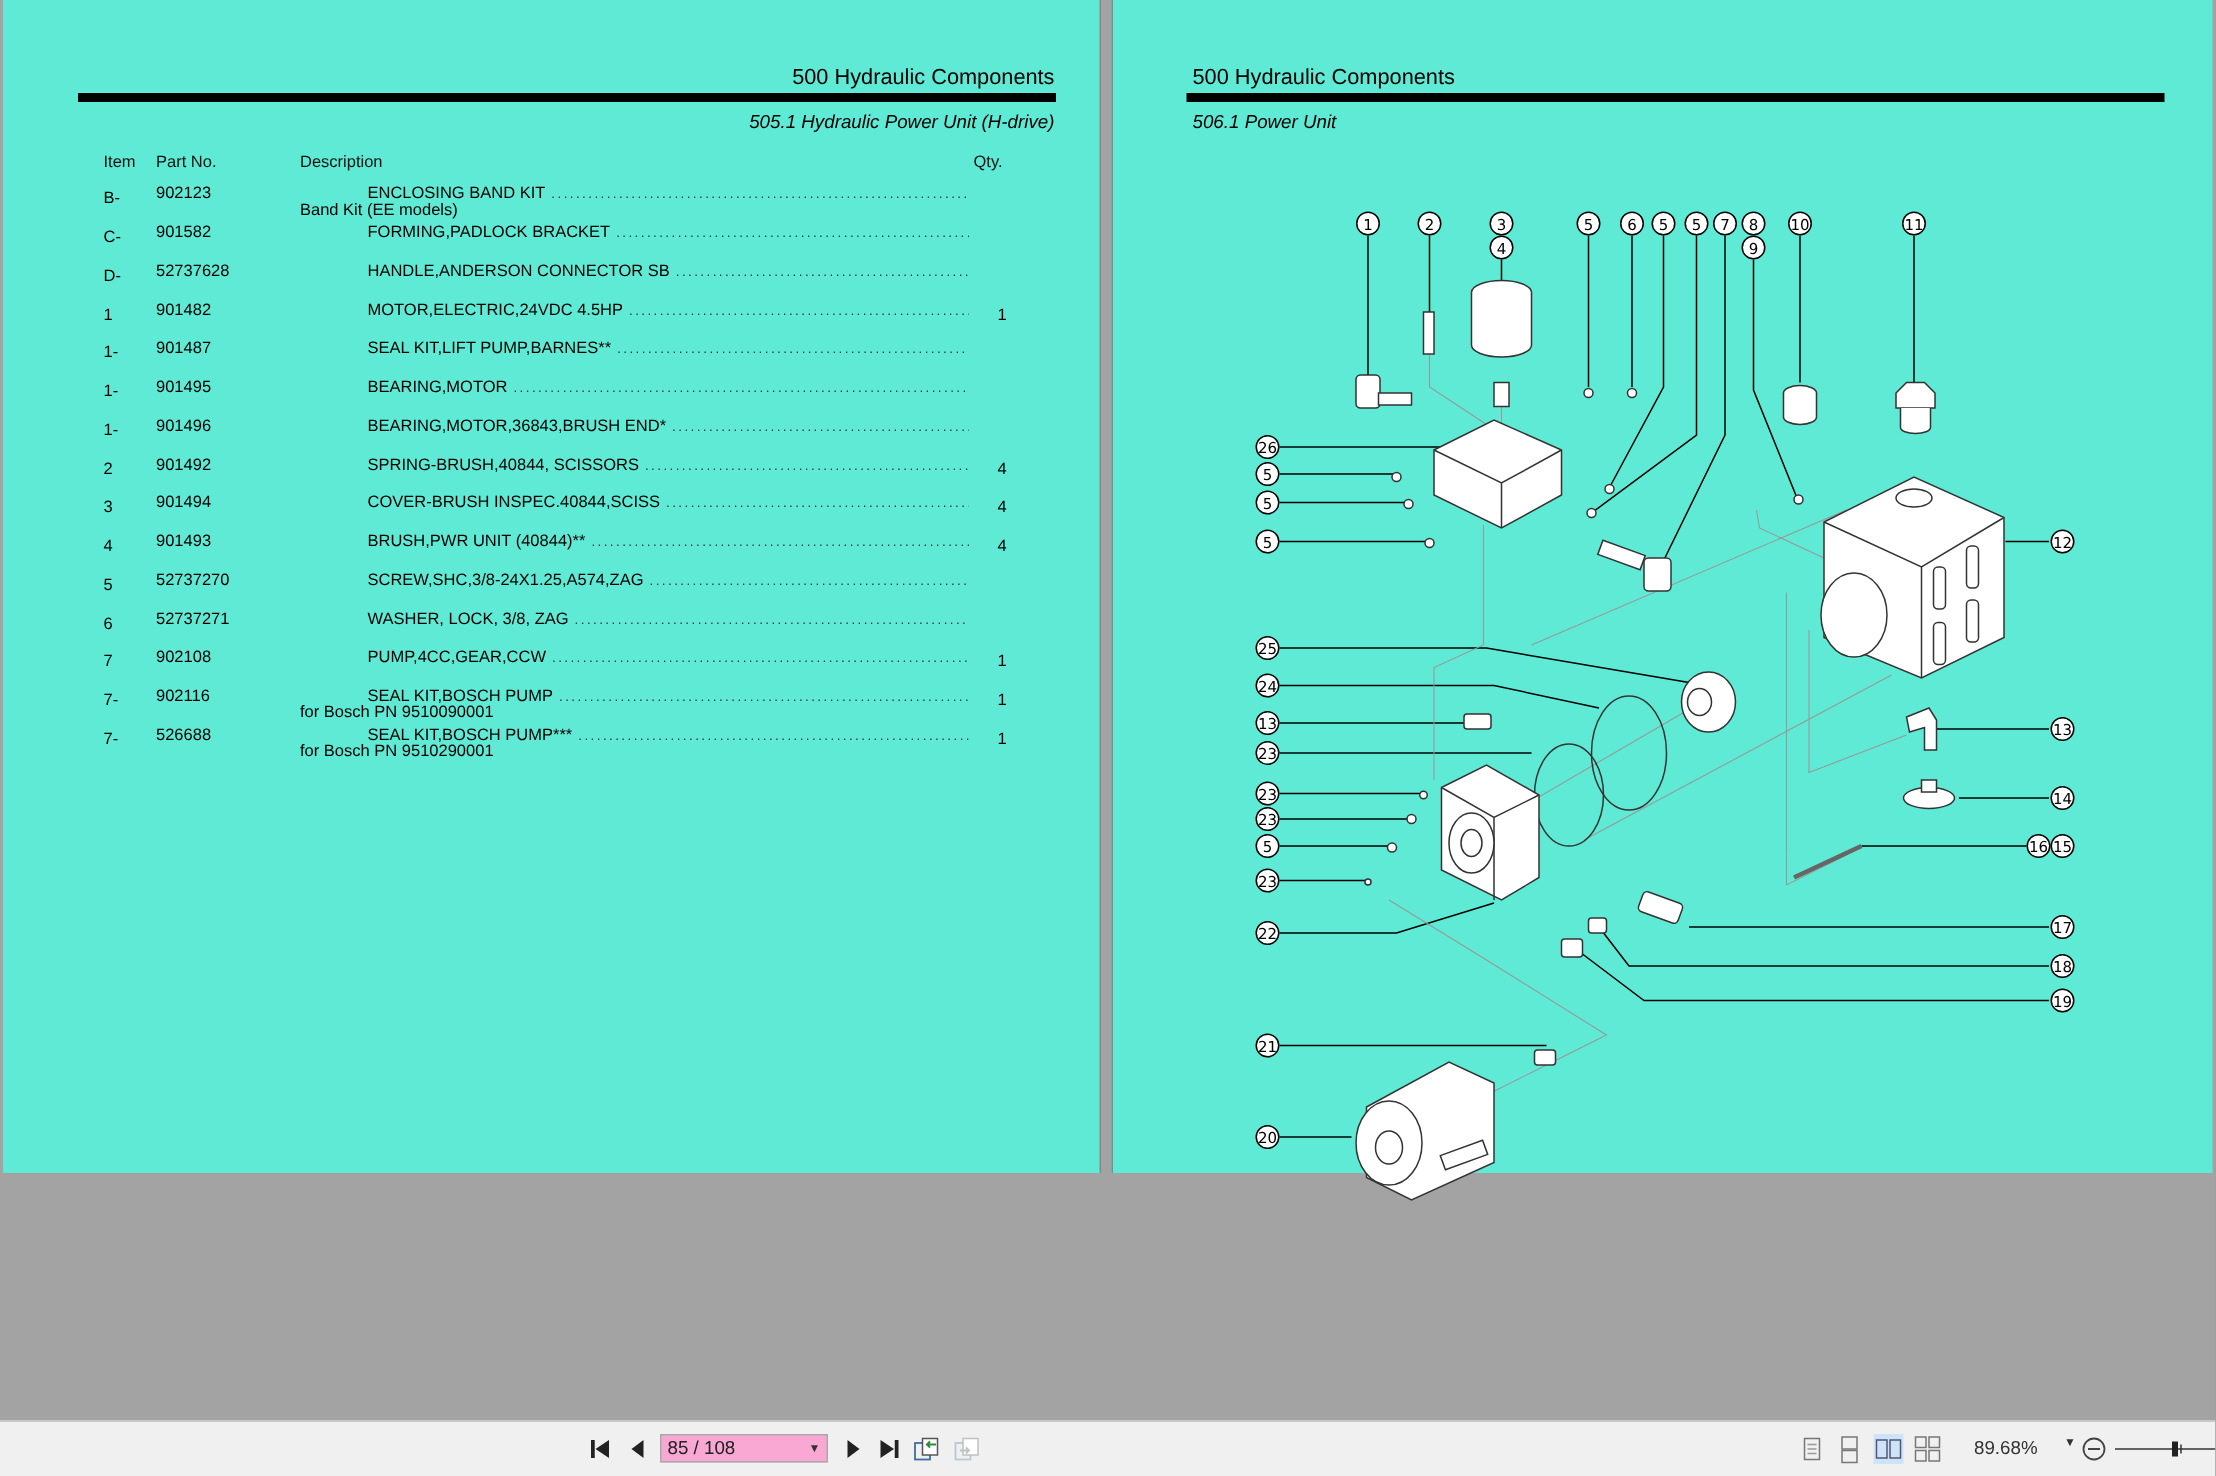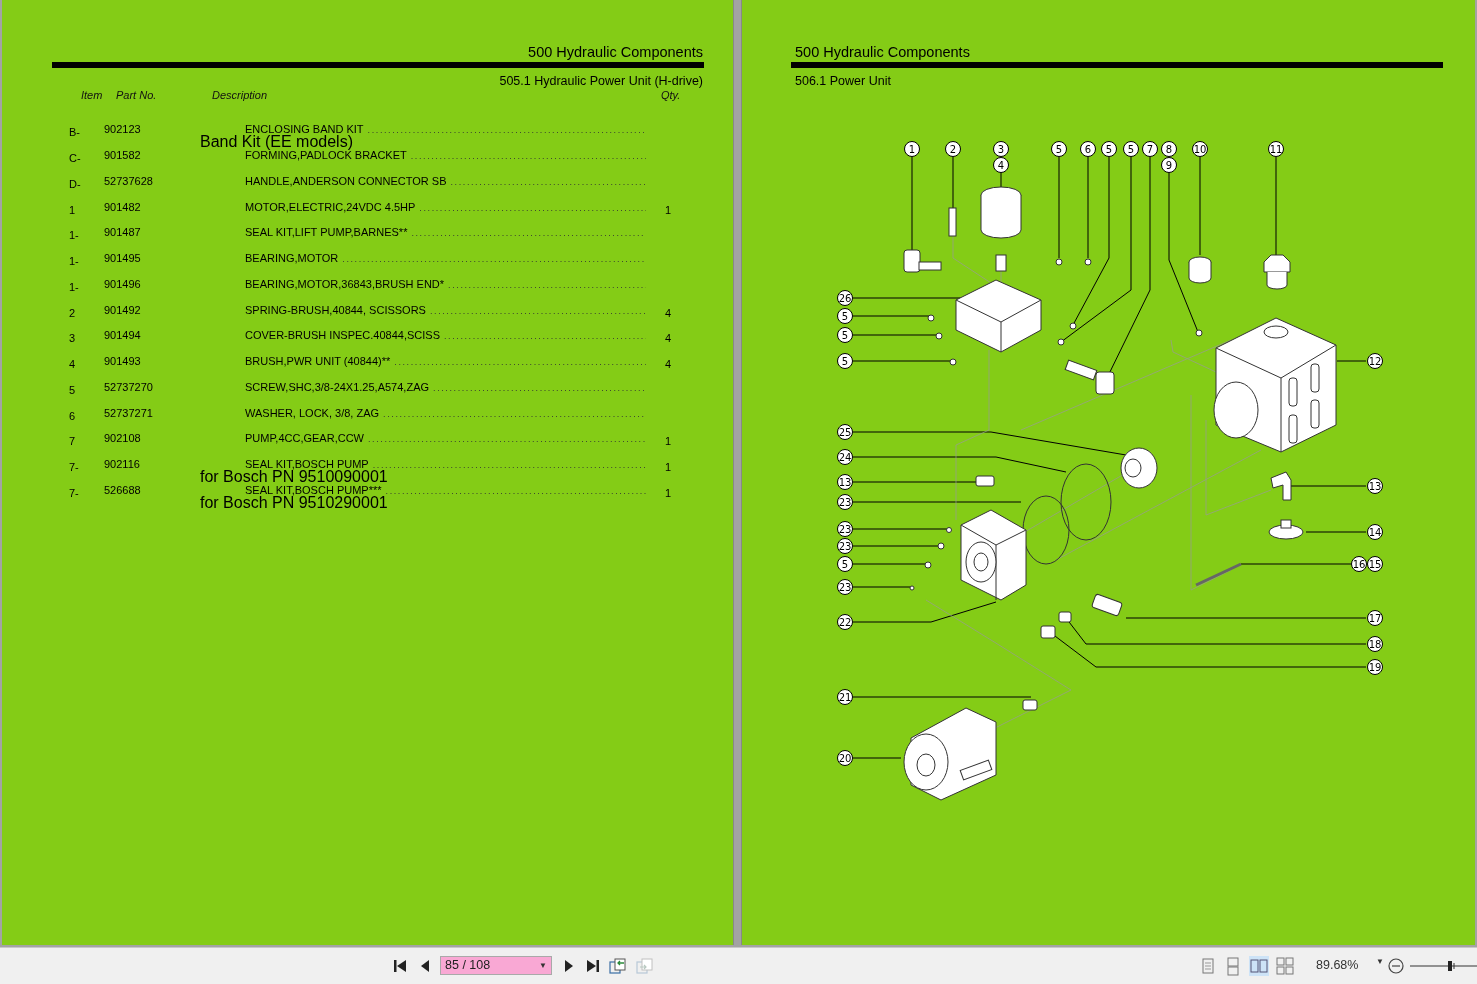--- a/index.html
+++ b/index.html
@@ -4,38 +4,38 @@
 <style>
   html, body { margin:0; padding:0; }
   body {
     width:1477px; height:984px; overflow:hidden;
     background:#9c9c9c;
     font-family:"Liberation Sans", sans-serif;
     position:relative;
   }
   .viewer { position:absolute; left:0; top:0; width:1477px; height:947px; background:#a3a3a3; }
   .page {
-    position:absolute; top:0; height:945px; background:#84cc16;
+    position:absolute; top:0; height:782px; background:#5eead4;
   }
   .page-left { left:2px; width:731px; border-right:1px solid #888; }
   .page-right { left:741px; width:733px; border-left:1px solid #888; }
 
   .hdr-title { position:absolute; font-size:14.5px; color:#000; }
   .hdr-bar { position:absolute; height:6px; background:#000; }
-  .hdr-sub { position:absolute; font-size:12.5px; color:#000; }
-
-  .col-h { position:absolute; top:89px; font-size:11px; font-style:italic; color:#111;margin-left:12px; }
+  .hdr-sub { position:absolute; font-size:12.5px; color:#000;font-style:italic; }
+
+  .col-h { position:absolute; top:102px; font-size:11px; color:#111; }
   .row { position:absolute; left:0; width:731px; font-size:11px; color:#000; line-height:11px; }
   .row .item { position:absolute; left:67px; top:3px; }
   .row .pn { position:absolute; left:102px; top:0; }
   .row .desc { position:absolute; left:198px; top:0; width:446px; }
   .row .desc .main { display:flex; align-items:baseline; }
   .row .desc .main .txt { white-space:nowrap;padding-left:45px; }
   .row .desc .main .dots { flex:1; overflow:hidden; white-space:nowrap; margin-left:4px; color:#333; letter-spacing:1.6px; font-size:9px; }
-  .row .desc .sub { white-space:nowrap; font-size:16px; }
+  .row .desc .sub { white-space:nowrap; font-size:11px; }
   .row .qty { position:absolute; left:663px; top:3px; }
 
   .diagram { position:absolute; left:0; top:0; width:733px; height:945px; }
 
   
   .statusbar {
     position:absolute; left:0; top:947px; width:1477px; height:37px;
     background:#f0f0f0; border-top:1px solid #c8c8c8;
   }
   .nav-btn { position:absolute; top:12px; width:16px; height:14px; cursor:pointer; }

